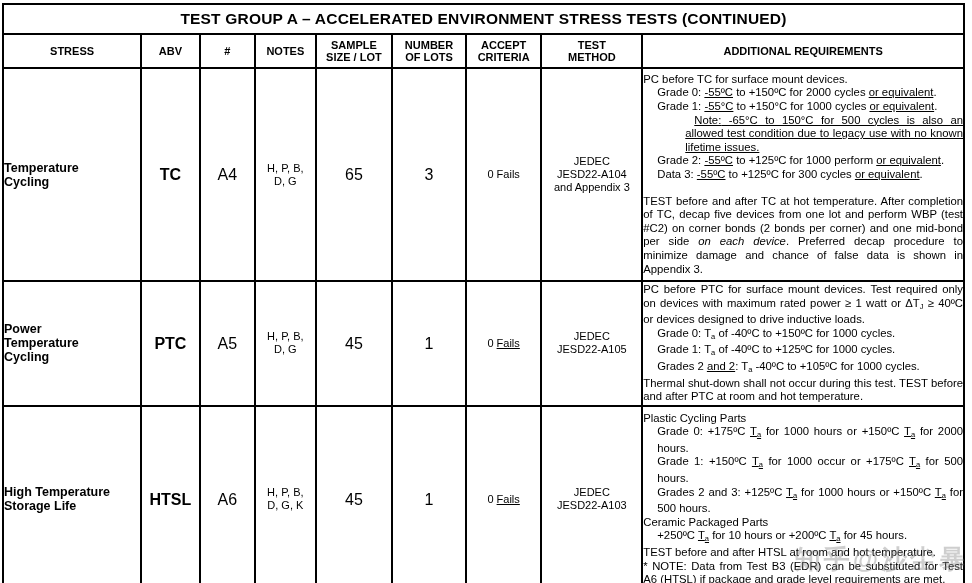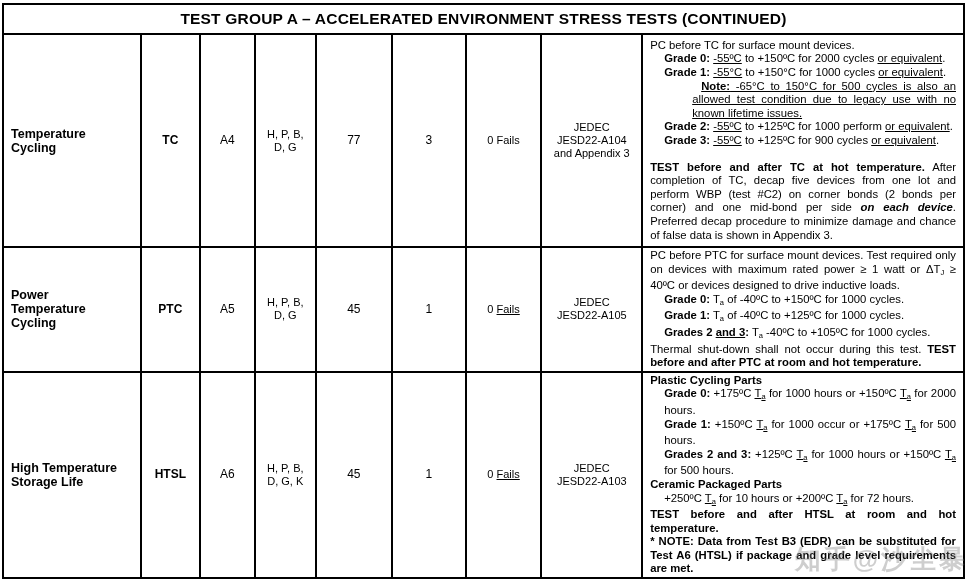--- a/index.html
+++ b/index.html
@@ -8,49 +8,49 @@
     font-family:"Liberation Sans","DejaVu Sans",sans-serif;
     color:#000;position:relative;
   }
   .page{position:absolute;left:2px;top:3px;}
   table.doc{
     border-collapse:collapse;table-layout:fixed;width:963px;
     background:#fff;
   }
   table.doc th,table.doc td{
     border:2px solid #000;
-    padding:1px 7px;
+    padding:1px 0;
     vertical-align:middle;
     overflow:hidden;
   }
   .title-cell{
     font-size:15.5px;font-weight:bold;text-align:center;
     height:26px;letter-spacing:0.2px;
   }
   thead th.colhead{
     font-size:11px;font-weight:bold;text-align:center;
     white-space:pre-line;height:30px;line-height:12px;
   }
   td.c-stress{
     font-weight:bold;font-size:12.5px;text-align:left;
     padding-left:9px;white-space:pre-line;line-height:14px;
   }
-  td.c-center{text-align:center;font-size:12px;white-space:pre-line;line-height:13px;}
+  td.c-center{text-align:center;font-size:16px;white-space:pre-line;line-height:13px;}
   td.c-center.small{font-size:11px;}
   td.c-center.b{font-weight:bold;}
   td.c-addreq{
     vertical-align:top;font-size:11.3px;line-height:13.6px;
     padding:2px 4px 2px 4px;text-align:left;
   }
   .para{min-height:13px;}
   .para.grade{padding-left:14px;}
   .para.note{padding-left:42px;text-indent:9px;text-align:justify;}
   .para.justify{text-align:justify;}
   .para.spacer{height:13px;}
-  span.b{font-weight:bold;}
+  span.b{font-weight:normal;}
   span.u{text-decoration:underline;}
   span.i{font-style:italic;}
   span.sub{font-size:7.5px;vertical-align:-2px;}
   .watermark{
     position:absolute;right:4px;bottom:6px;
     font-size:26px;font-weight:bold;letter-spacing:3px;
     color:rgba(125,125,125,0.38);
     pointer-events:none;white-space:nowrap;
   }
 </style>
@@ -67,42 +67,57 @@
         <col style="width:76px">
         <col style="width:73px">
       <col style="width:75px">
         <col style="width:100px">
         <col style="width:319px">
     </colgroup>
     <thead>
       <tr>
         <th class="title-cell" colspan="9">TEST GROUP A – ACCELERATED ENVIRONMENT STRESS TESTS (CONTINUED)</th>
       </tr>
+      <tr>
+        <th class="colhead">STRESS</th>
+        <th class="colhead">ABV</th>
+        <th class="colhead">#</th>
+        <th class="colhead">NOTES</th>
+        <th class="colhead">SAMPLE
+SIZE / LOT</th>
+        <th class="colhead">NUMBER
+OF LOTS</th>
+        <th class="colhead">ACCEPT
+CRITERIA</th>
+        <th class="colhead">TEST
+METHOD</th>
+        <th class="colhead">ADDITIONAL REQUIREMENTS</th>
+      </tr>
     </thead>
     <tbody id="tbody">
         <tr>
     <td class="c-stress">Temperature
 Cycling</td>
     <td class="c-center b">TC</td>
     <td class="c-center">A4</td>
     <td class="c-center small">H, P, B,
 D, G</td>
-    <td class="c-center">77</td>
+    <td class="c-center">65</td>
     <td class="c-center">3</td>
     <td class="c-center small"><span>0 Fails</span></td>
     <td class="c-center small">JEDEC
 JESD22-A104
 and Appendix 3</td>
     <td class="c-addreq">
             <div class="para"><span>PC before TC for surface mount devices.</span></div>
             <div class="para grade"><span class="b">Grade 0:</span><span> </span><span class="u">-55ºC</span><span> to +150ºC for 2000 cycles </span><span class="u">or equivalent</span><span>.</span></div>
             <div class="para grade"><span class="b">Grade 1:</span><span> </span><span class="u">-55°C</span><span> to +150°C for 1000 cycles </span><span class="u">or equivalent</span><span>.</span></div>
             <div class="para note"><span class="b u">Note:</span><span class="u"> -65°C to 150°C for 500 cycles is also an allowed test condition due to legacy use with no known lifetime issues.</span></div>
             <div class="para grade"><span class="b">Grade 2:</span><span> </span><span class="u">-55ºC</span><span> to +125ºC for 1000 perform </span><span class="u">or equivalent</span><span>.</span></div>
-            <div class="para grade"><span class="b">Grade 3:</span><span> </span><span class="u">-55ºC</span><span> to +125ºC for 900 cycles </span><span class="u">or equivalent</span><span>.</span></div>
+            <div class="para grade"><span class="b">Data 3:</span><span> </span><span class="u">-55ºC</span><span> to +125ºC for 300 cycles </span><span class="u">or equivalent</span><span>.</span></div>
             <div class="para spacer"></div>
             <div class="para justify"><span class="b">TEST before and after TC at hot temperature.</span><span>  After completion of TC, decap five devices from one lot and perform WBP (test #C2) on corner bonds (2 bonds per corner) and one mid-bond per side </span><span class="b i">on each device</span><span>.  Preferred decap procedure to minimize damage and chance of false data is shown in Appendix 3.</span></div>
           </td>
   </tr>
         <tr>
     <td class="c-stress">Power
 Temperature
 Cycling</td>
     <td class="c-center b">PTC</td>
     <td class="c-center">A5</td>
@@ -110,21 +125,21 @@
 D, G</td>
     <td class="c-center">45</td>
     <td class="c-center">1</td>
     <td class="c-center small"><span>0 </span><span class="u">Fails</span></td>
     <td class="c-center small">JEDEC
 JESD22-A105</td>
     <td class="c-addreq">
             <div class="para justify"><span>PC  before PTC for surface mount devices.  Test required only on devices with maximum rated power ≥ 1 watt or ΔT</span><span class="sub">J</span><span> ≥ 40ºC or devices designed to drive inductive loads.</span></div>
             <div class="para grade"><span class="b">Grade 0:</span><span>  T</span><span class="sub">a</span><span> of -40ºC to +150ºC for 1000 cycles.</span></div>
             <div class="para grade"><span class="b">Grade 1:</span><span>  T</span><span class="sub">a</span><span> of -40ºC to +125ºC for 1000 cycles.</span></div>
-            <div class="para grade"><span class="b">Grades 2 </span><span class="b u">and 3</span><span class="b">:</span><span> T</span><span class="sub">a</span><span> -40ºC to +105ºC for 1000 cycles.</span></div>
+            <div class="para grade"><span class="b">Grades 2 </span><span class="b u">and 2</span><span class="b">:</span><span> T</span><span class="sub">a</span><span> -40ºC to +105ºC for 1000 cycles.</span></div>
             <div class="para justify"><span>Thermal shut-down shall not occur during this test.  </span><span class="b">TEST before and after PTC at room and hot temperature.</span></div>
           </td>
   </tr>
         <tr>
     <td class="c-stress">High Temperature
 Storage Life</td>
     <td class="c-center b">HTSL</td>
     <td class="c-center">A6</td>
     <td class="c-center small">H, P, B,
 D, G, K</td>
@@ -132,21 +147,21 @@
     <td class="c-center">1</td>
     <td class="c-center small"><span>0 </span><span class="u">Fails</span></td>
     <td class="c-center small">JEDEC
 JESD22-A103</td>
     <td class="c-addreq">
             <div class="para"><span class="b">Plastic Cycling Parts</span></div>
             <div class="para grade justify"><span class="b">Grade 0:</span><span>  +175ºC </span><span class="u">T</span><span class="u sub">a</span><span> for 1000 hours or +150ºC </span><span class="u">T</span><span class="u sub">a</span><span> for 2000 hours.</span></div>
             <div class="para grade justify"><span class="b">Grade 1:</span><span>  +150ºC </span><span class="u">T</span><span class="u sub">a</span><span> for 1000 occur or +175ºC </span><span class="u">T</span><span class="u sub">a</span><span> for 500 hours.</span></div>
             <div class="para grade justify"><span class="b">Grades 2  and 3:</span><span>  +125ºC </span><span class="u">T</span><span class="u sub">a</span><span> for 1000 hours or +150ºC </span><span class="u">T</span><span class="u sub">a</span><span> for 500 hours.</span></div>
             <div class="para"><span class="b">Ceramic Packaged Parts</span></div>
-            <div class="para grade"><span>+250ºC </span><span class="u">T</span><span class="u sub">a</span><span> for 10 hours or +200ºC </span><span class="u">T</span><span class="u sub">a</span><span> for 72 hours.</span></div>
+            <div class="para grade"><span>+250ºC </span><span class="u">T</span><span class="u sub">a</span><span> for 10 hours or +200ºC </span><span class="u">T</span><span class="u sub">a</span><span> for 45 hours.</span></div>
             <div class="para justify"><span class="b">TEST before and after HTSL at room and hot temperature.</span></div>
             <div class="para justify"><span class="b">* NOTE:  Data from Test B3 (EDR) can be substituted for Test A6 (HTSL) if package and grade level requirements are met.</span></div>
           </td>
   </tr>
       </tbody>
   </table>
 </div>
 
 <div class="watermark">知乎@沙尘暴</div>
 

